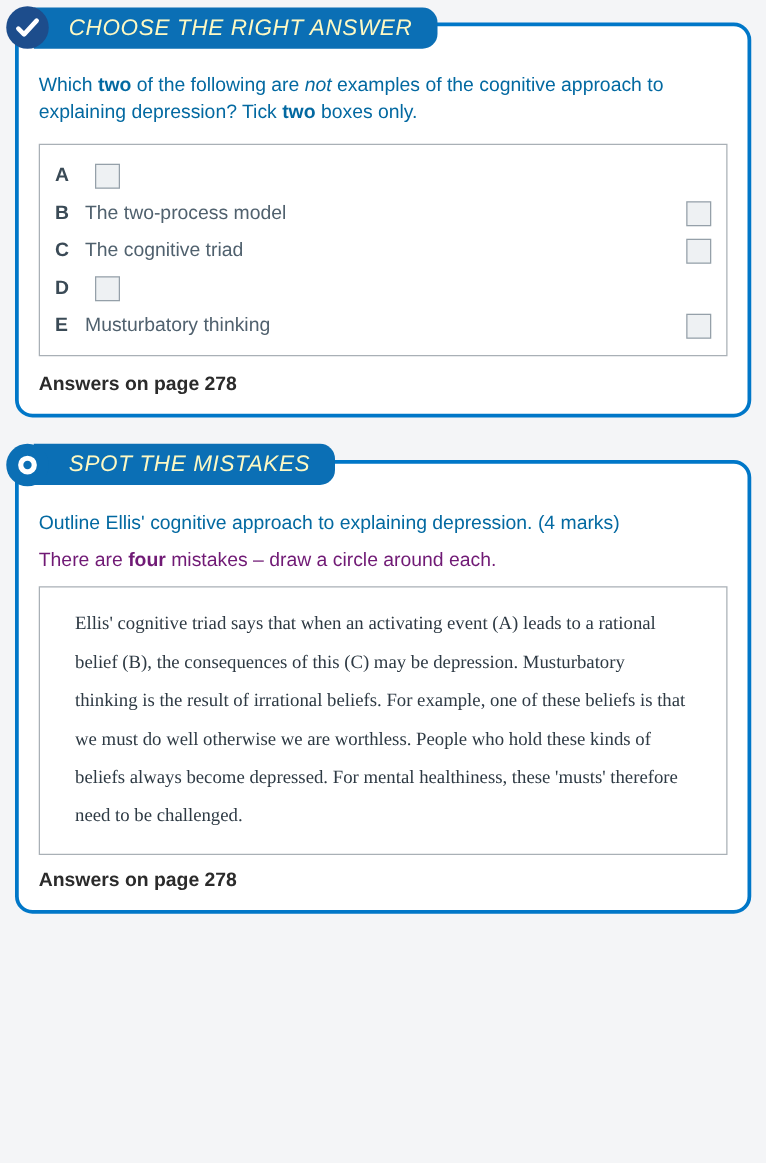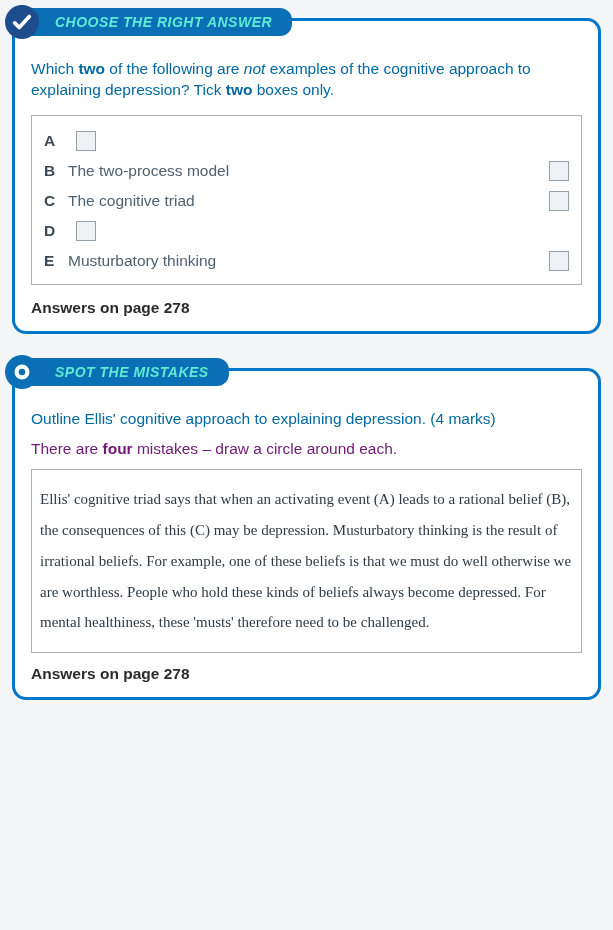--- a/index.html
+++ b/index.html
@@ -39,24 +39,24 @@
     .badge-check {
       background: #1d4d8c;
     }
     .badge-check svg { width: 22px; height: 22px; }
     .badge-eye {
       background: #0b6fb5;
     }
     .badge-eye svg { width: 20px; height: 20px; }
     .title-tab {
       background: #0b6fb5;
-      color: #5eead4;
-      font-weight: 700;
+      color: #fef9c3;
+      font-weight: 400;
       font-style: italic;
-      font-size: 14px;
+      font-size: 18px;
       letter-spacing: 0.5px;
       padding: 6px 20px 6px 28px;
       border-top-right-radius: 12px;
       border-bottom-right-radius: 12px;
       margin-left: -12px;
       z-index: 1;
     }
     .intro {
       margin-top: 22px;
       font-size: 15.5px;
@@ -99,21 +99,21 @@
     }
     .sub-intro {
       margin-top: 8px;
       font-size: 15.5px;
       color: #701a75;
       line-height: 1.4;
     }
     .hand-box {
       border: 1px solid #a9b0b6;
       margin-top: 10px;
-      padding: 14px 8px;
+      padding: 14px 28px;
       font-family: "Comic Sans MS", "Segoe Script", cursive;
       font-size: 15px;
       color: #2e3a44;
       line-height: 2.05;
     }
     .answers-line2 {
       font-weight: 700;
       font-size: 15.5px;
       color: #2b2b2b;
       margin-top: 12px;

